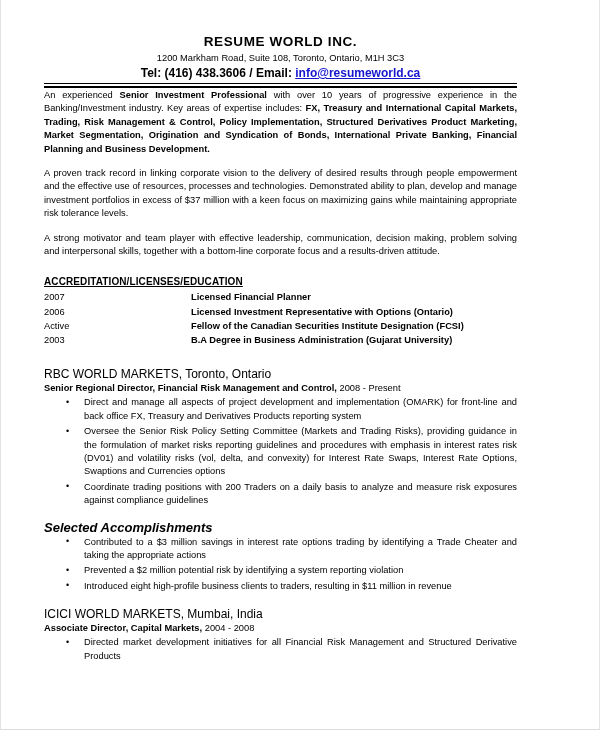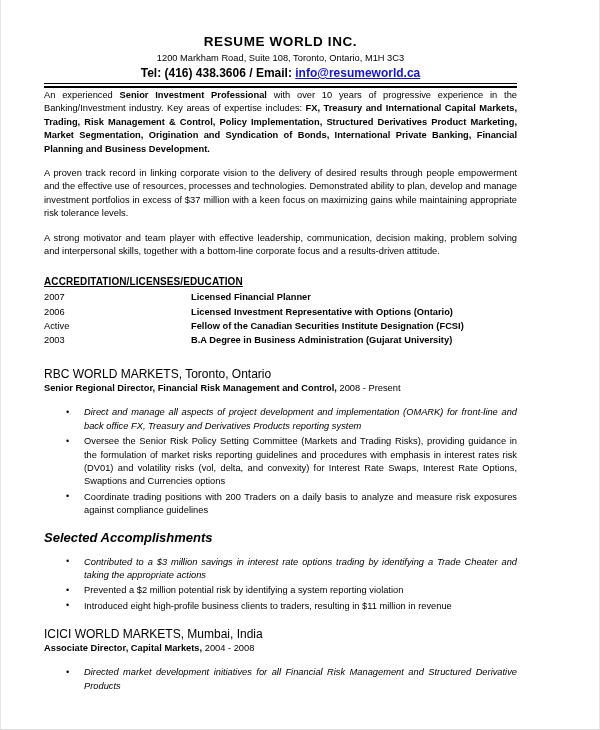--- a/index.html
+++ b/index.html
@@ -147,21 +147,21 @@
     padding: 0;
   }
   ul.bullets > li {
     position: relative;
     padding-left: 40px;
     font-size: 9.3px;
     line-height: 13.4px;
     text-align: justify;
     margin-top: 2px;
   }
-  ul.bullets > li:first-child { margin-top: 11px; font-style: italic; }
+  ul.bullets > li:first-child { margin-top: 1px; }
   ul.bullets > li::before {
     content: "\2022";
     position: absolute;
     left: 22px;
     top: -0.5px;
     font-size: 9px;
   }
 
   .spacer-lg { height: 18px; }
   .spacer-md { height: 12px; }

